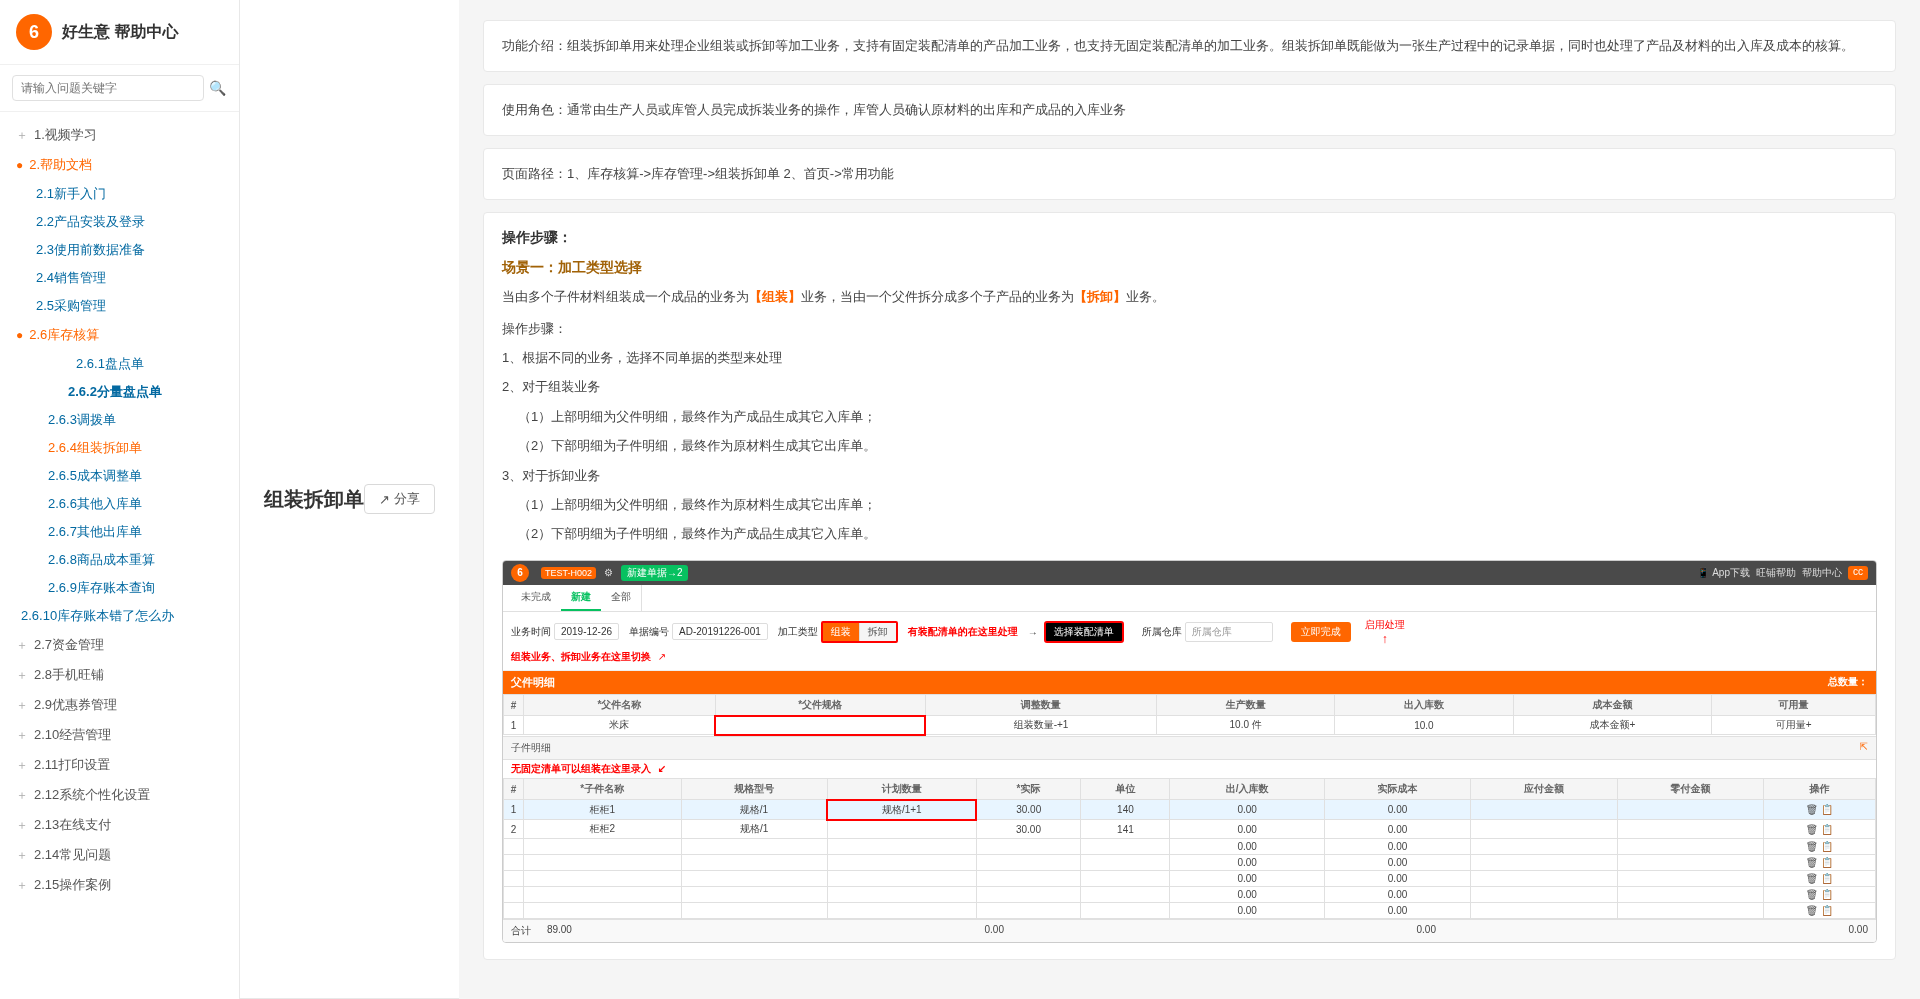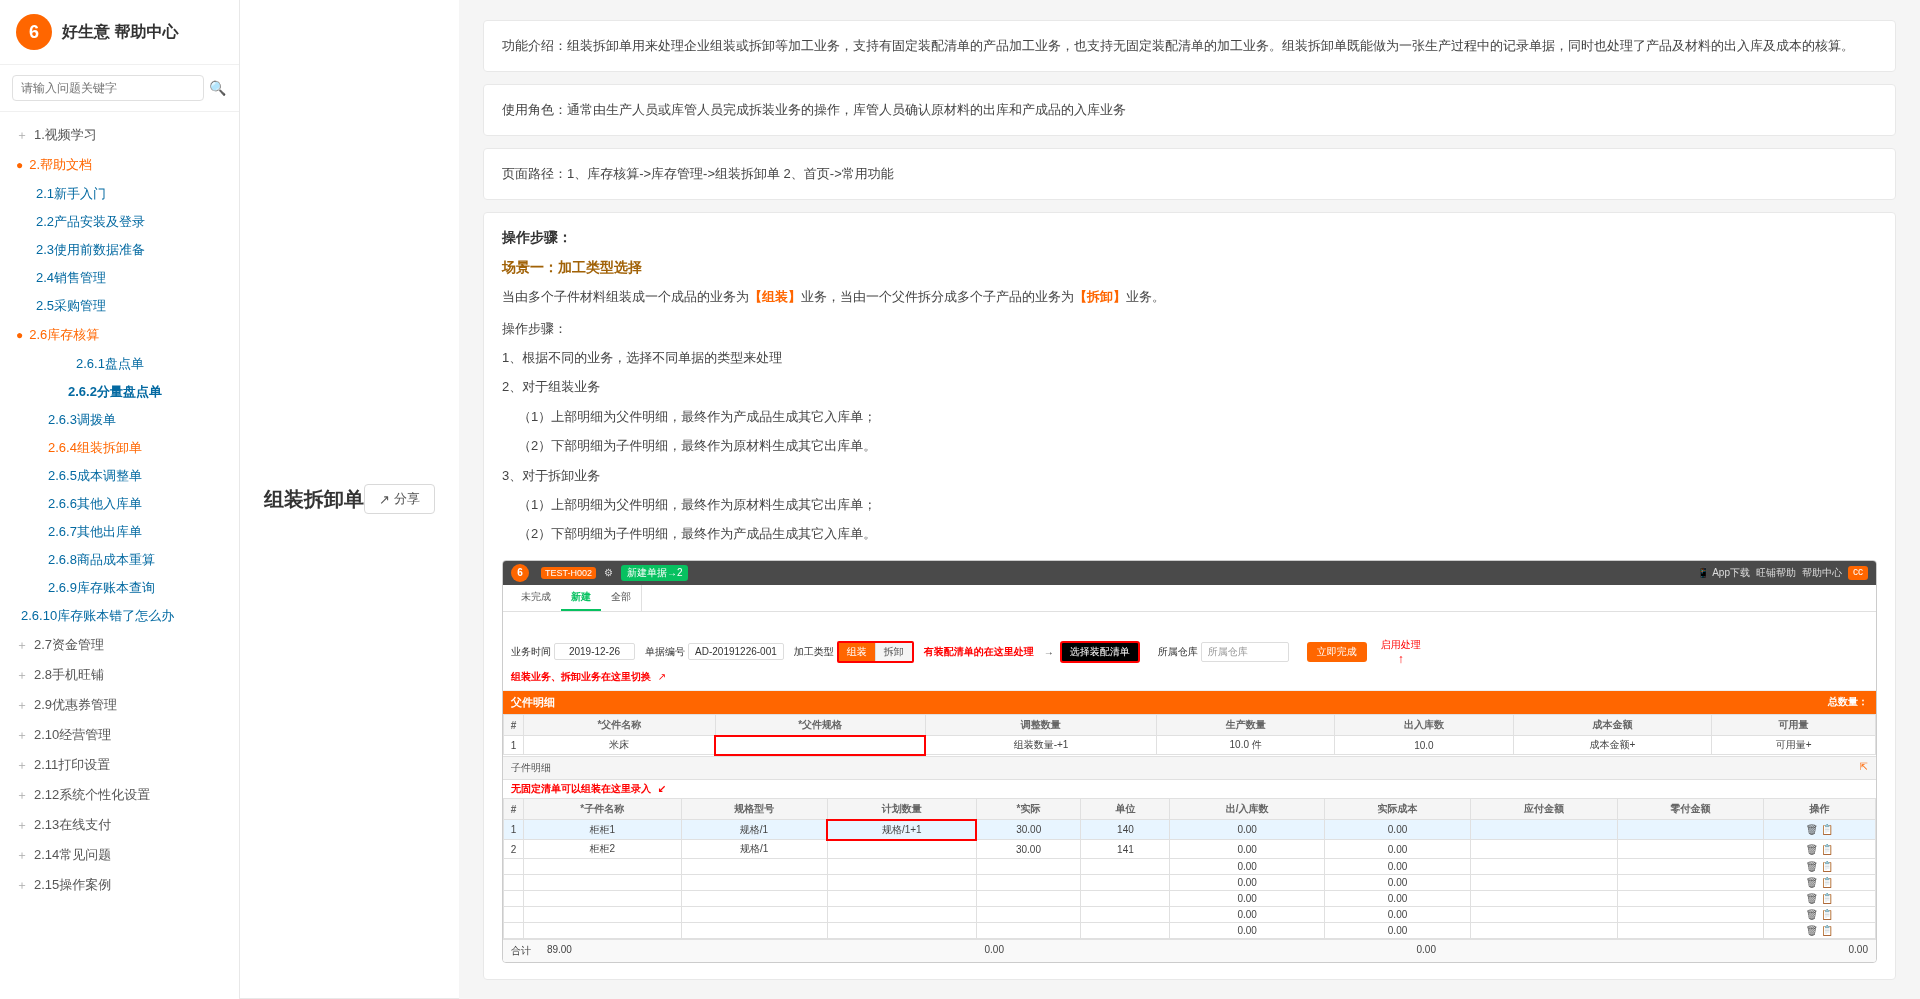--- a/index.html
+++ b/index.html
@@ -291,26 +291,26 @@
 
           <div style="background:#fff; display:flex; align-items:center; padding:0 8px; border-bottom:1px solid #e0e0e0; font-size:10px;">
             <div style="display:flex; gap:0; border-right:1px solid #e0e0e0;">
               <span style="padding:5px 10px; color:#555; cursor:pointer; border-bottom:2px solid transparent;">未完成</span>
               <span style="padding:5px 10px; color:#07c160; cursor:pointer; border-bottom:2px solid #07c160; font-weight:bold;">新建</span>
               <span style="padding:5px 10px; color:#555; cursor:pointer;">全部</span>
             </div>
             <div style="flex:1;"></div>
           </div>
 
-          <div style="background:#fff; padding:6px 8px; border-bottom:1px solid #f0f0f0;margin-top:20px;">
+          <div style="background:#fff; padding:6px 8px; border-bottom:1px solid #f0f0f0;">
             <div style="display:flex; align-items:center; gap:10px; flex-wrap:wrap; font-size:10px; position:relative;">
 
               <div style="display:flex;align-items:center;gap:3px;">
                 <span>业务时间</span>
-                <span style="border:1px solid #ddd;padding:2px 14px;border-radius:2px;">2019-12-26</span>
+                <span style="border:1px solid #ddd;padding:2px 6px;border-radius:2px;">2019-12-26</span>
               </div>
 
               <div style="display:flex;align-items:center;gap:3px;">
                 <span>单据编号</span>
                 <span style="border:1px solid #ddd;padding:2px 6px;border-radius:2px;">AD-20191226-001</span>
               </div>
 
               <div style="display:flex;align-items:center;gap:3px;position:relative;">
                 <span>加工类型</span>
                 <div style="display:flex;gap:0;border:2px solid #f00;border-radius:2px;">

